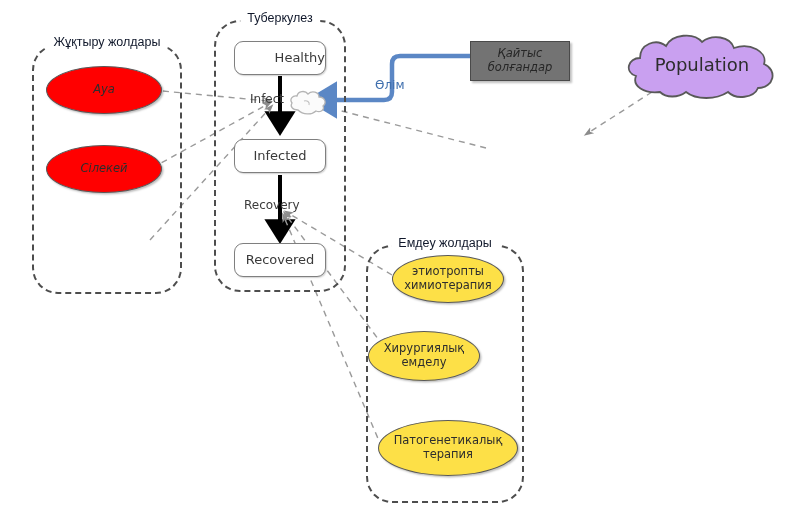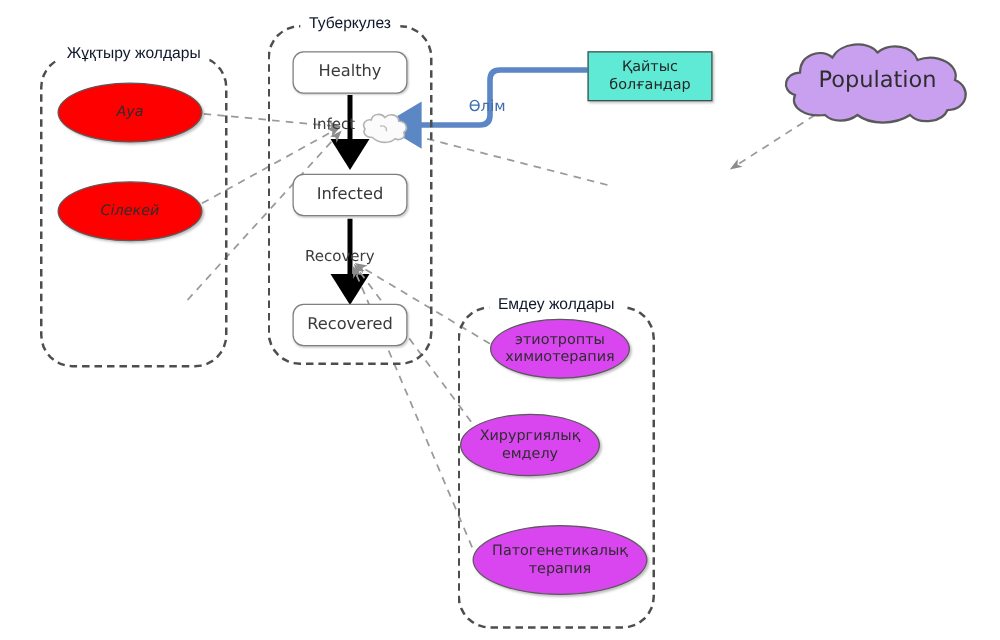--- a/index.html
+++ b/index.html
@@ -79,30 +79,31 @@
   }
 
   
   .ellipse {
     border-radius: 50%;
     border: 1.8px solid #595959;
     font-size: 11.5px;
     box-shadow: 1.5px 1.5px 2px rgba(0,0,0,0.25);
   }
   .ellipse-red   { background: #ff0000; color: #2d2d2d; font-style: italic; }
-  .ellipse-green { background: #d946ef; color: #2d2d2d; }
+  .ellipse-green { background: #fde047; color: #2d2d2d; }
   .ellipse-yellow{ background: #fdfb9d; color: #2d2d2d; font-size: 12px; }
 
   
   .gray-box {
-    background: #5eead4;
+    background: #737373;
     border: 1.6px solid #4a4a4a;
     font-size: 11.5px;
     color: #262626;
     box-shadow: 1.5px 1.5px 2px rgba(0,0,0,0.25);
+    font-style: italic;
   }
 
   
   .cloud-node {
     position: absolute;
   }
   .cloud-node svg { display: block; }
   .cloud-label {
     position: absolute;
     left: 0; right: 0;
@@ -190,21 +191,21 @@
 
     <div class="node ellipse ellipse-red" style="left:46px; top:145px; width:116px; height:48px;">
       <span>Сілекей</span>
     </div>
 
 
     <div class="group" style="left:214px; top:20px; width:132px; height:272px;">
       <span class="group-title">Туберкулез</span>
     </div>
 
-    <div class="node state-box" style="left:234px; top:41px; width:92px; height:34px;">
+    <div class="node state-box" style="left:234px; top:41px; width:92px; height:34px;justify-content:flex-end;">
       <span>Healthy</span>
     </div>
 
     <div class="node state-box" style="left:234px; top:139px; width:92px; height:34px;">
       <span>Infected</span>
     </div>
 
     <div class="node state-box" style="left:234px; top:243px; width:92px; height:34px;">
       <span>Recovered</span>
     </div>

